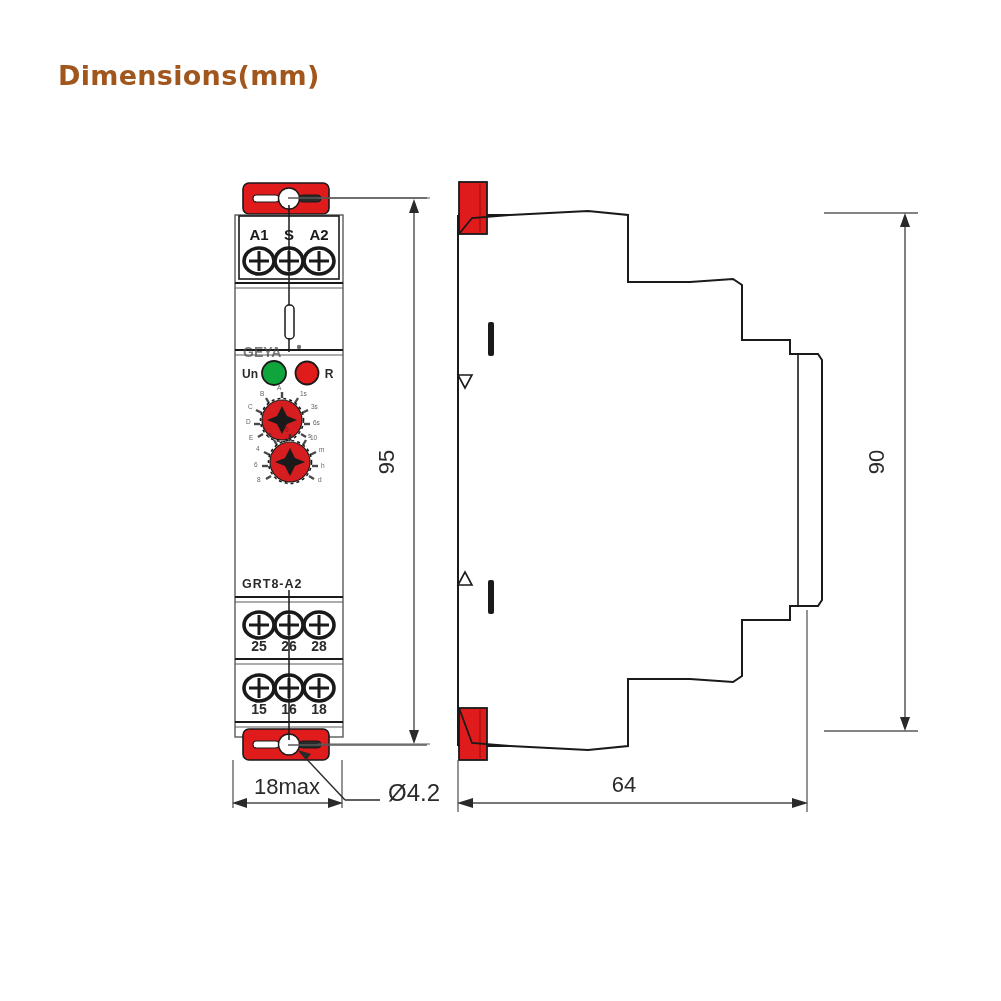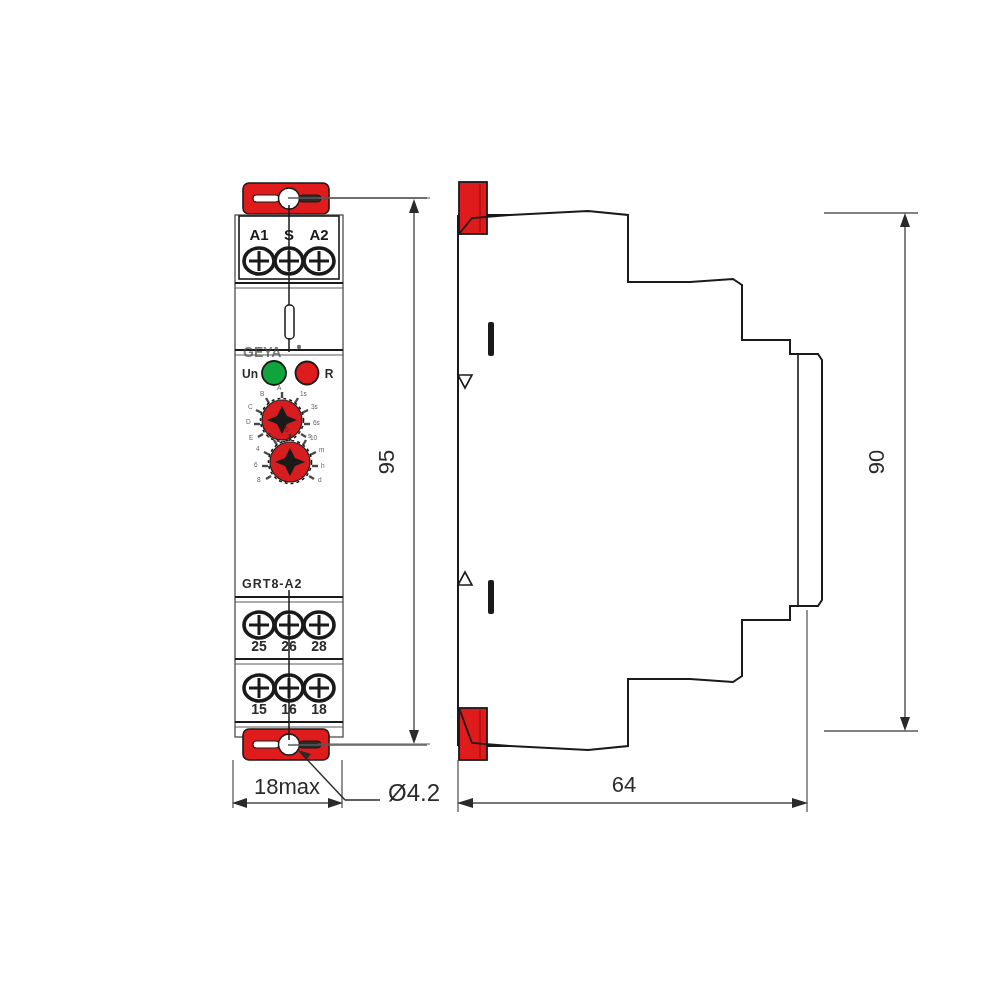--- a/index.html
+++ b/index.html
@@ -23,20 +23,21 @@
     white-space:nowrap;
   }
   svg.drawing{position:absolute;left:0;top:0;width:1001px;height:1001px;}
   text{font-family:"Liberation Sans", sans-serif;}
 </style>
 </head>
 <body>
 
 <div id="root">
 
+  <div class="title">Dimensions(mm)</div>
 
   <svg class="drawing" viewBox="0 0 1001 1001">
 
     <g>
 
       <g>
         <path d="M249,183 h74 a6,6 0 0 1 6,6 v19 a6,6 0 0 1 -6,6 h-74 a6,6 0 0 1 -6,-6 v-19 a6,6 0 0 1 6,-6 z" fill="#e01b1b" stroke="#1a1a1a" stroke-width="1.6"></path>
         <rect x="253" y="195" width="26" height="7" rx="3.5" fill="#ffffff" stroke="#1a1a1a" stroke-width="1.1"></rect>
         <circle cx="289" cy="198.5" r="10.5" fill="#ffffff" stroke="#1a1a1a" stroke-width="1.4"></circle>
         <rect x="299" y="195" width="22" height="7" rx="3.5" fill="#2a2a2a" stroke="#1a1a1a" stroke-width="1"></rect>

